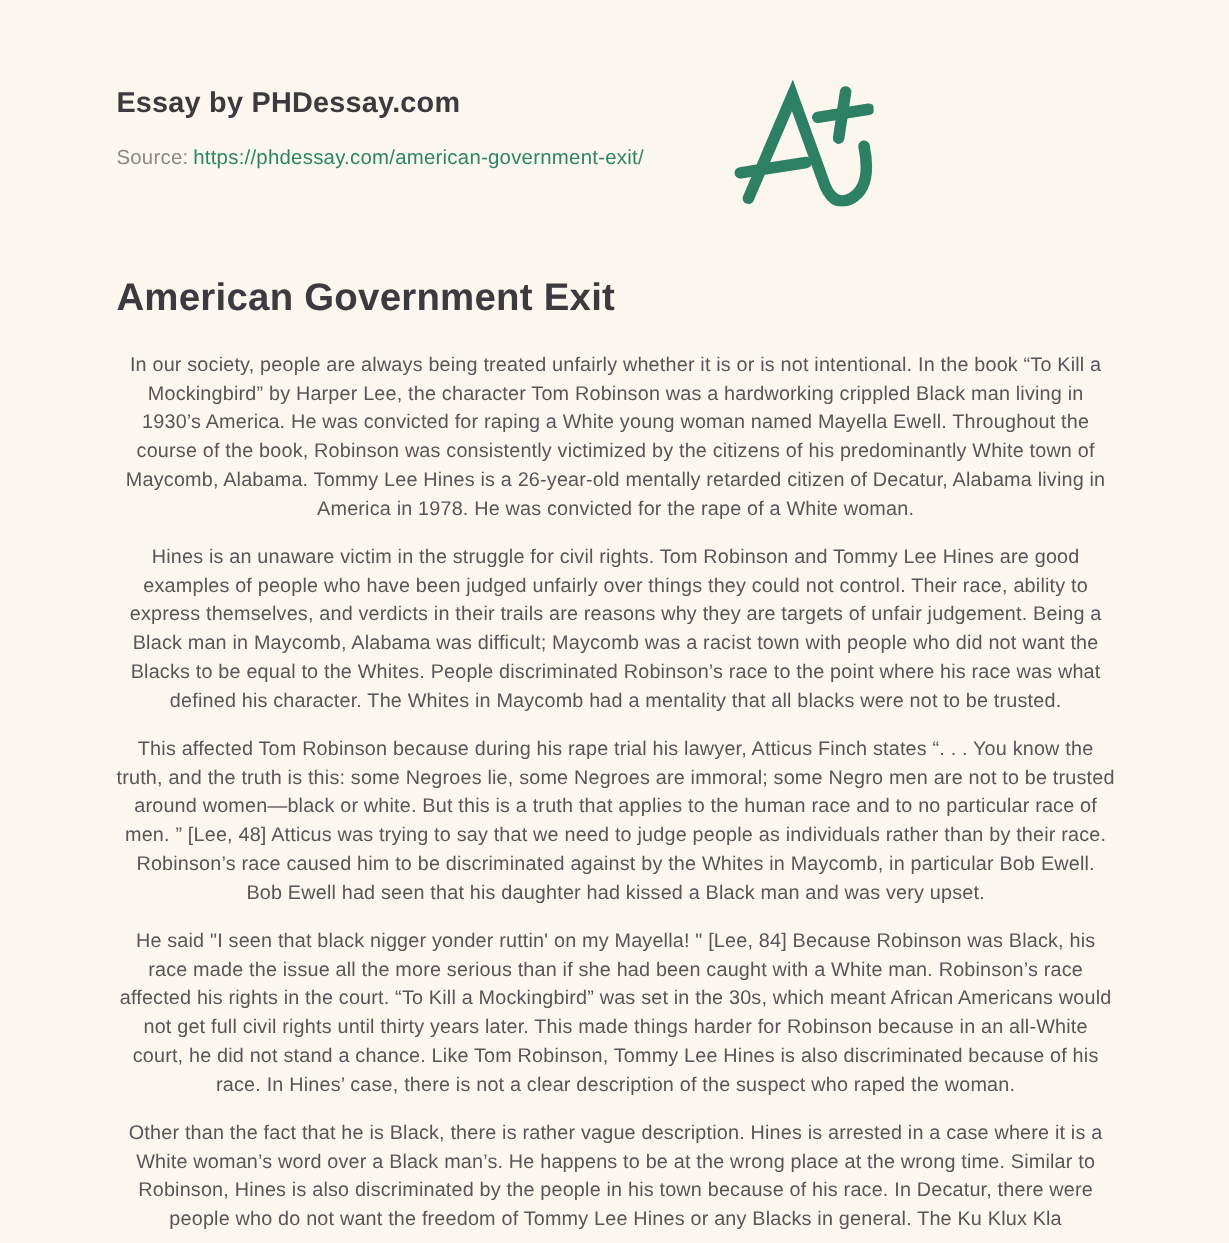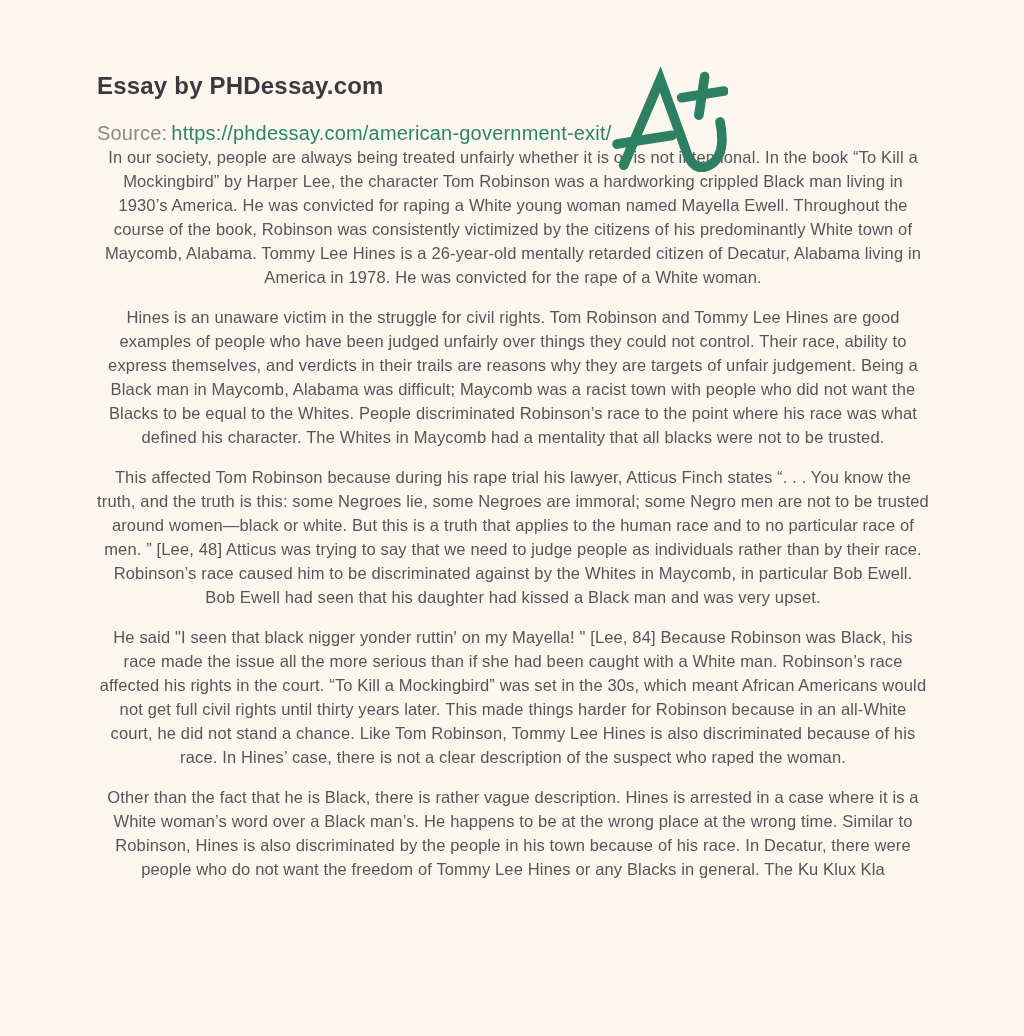--- a/index.html
+++ b/index.html
@@ -20,21 +20,21 @@
     padding: 72px 97px 1px 97px;
   }
   .site-heading {
     font-size: 24px;
     font-weight: 700;
     color: #3B3A3E;
     letter-spacing: 0.2px;
     margin-bottom: 22px;
   }
   .source-line {
-    font-size: 20px;
+    font-size: 17px;
     color: #8B8A88;
     letter-spacing: 0.2px;
   }
   .source-link {
     color: #2E8467;
     text-decoration: none;
     margin-left: 4px;
   }
   .logo-wrap {
     position: absolute;
@@ -74,20 +74,21 @@
 
   <div class="logo-wrap">
     <svg width="118" height="106" viewBox="0 0 120 110" fill="none" stroke="#2E8065" stroke-width="10" stroke-linecap="round">
       <path d="M 13 103 L 51 14 L 77 86 Q 85 112 102 103 Q 120 93 113 58"></path>
       <path d="M 6 81 L 63 72"></path>
       <path d="M 97 11 L 91 51"></path>
       <path d="M 73 33 L 117 26"></path>
     </svg>
   </div>
 
+  <h2 class="article-title">American Government Exit</h2>
 
   <div class="essay-body">
     <p>In our society, people are always being treated unfairly whether it is or is not intentional. In the book “To Kill a Mockingbird” by Harper Lee, the character Tom Robinson was a hardworking crippled Black man living in 1930’s America. He was convicted for raping a White young woman named Mayella Ewell. Throughout the course of the book, Robinson was consistently victimized by the citizens of his predominantly White town of Maycomb, Alabama. Tommy Lee Hines is a 26-year-old mentally retarded citizen of Decatur, Alabama living in America in 1978. He was convicted for the rape of a White woman.</p>
     <p>Hines is an unaware victim in the struggle for civil rights. Tom Robinson and Tommy Lee Hines are good examples of people who have been judged unfairly over things they could not control. Their race, ability to express themselves, and verdicts in their trails are reasons why they are targets of unfair judgement. Being a Black man in Maycomb, Alabama was difficult; Maycomb was a racist town with people who did not want the Blacks to be equal to the Whites. People discriminated Robinson’s race to the point where his race was what defined his character. The Whites in Maycomb had a mentality that all blacks were not to be trusted.</p>
     <p>This affected Tom Robinson because during his rape trial his lawyer, Atticus Finch states “. . . You know the truth, and the truth is this: some Negroes lie, some Negroes are immoral; some Negro men are not to be trusted around women—black or white. But this is a truth that applies to the human race and to no particular race of men. ” [Lee, 48] Atticus was trying to say that we need to judge people as individuals rather than by their race. Robinson’s race caused him to be discriminated against by the Whites in Maycomb, in particular Bob Ewell. Bob Ewell had seen that his daughter had kissed a Black man and was very upset.</p>
     <p>He said "I seen that black nigger yonder ruttin' on my Mayella! " [Lee, 84] Because Robinson was Black, his race made the issue all the more serious than if she had been caught with a White man. Robinson’s race affected his rights in the court. “To Kill a Mockingbird” was set in the 30s, which meant African Americans would not get full civil rights until thirty years later. This made things harder for Robinson because in an all-White court, he did not stand a chance. Like Tom Robinson, Tommy Lee Hines is also discriminated because of his race. In Hines’ case, there is not a clear description of the suspect who raped the woman.</p>
     <p>Other than the fact that he is Black, there is rather vague description. Hines is arrested in a case where it is a White woman’s word over a Black man’s. He happens to be at the wrong place at the wrong time. Similar to Robinson, Hines is also discriminated by the people in his town because of his race. In Decatur, there were people who do not want the freedom of Tommy Lee Hines or any Blacks in general. The Ku Klux Kla</p>
   </div>
 
 </div>

